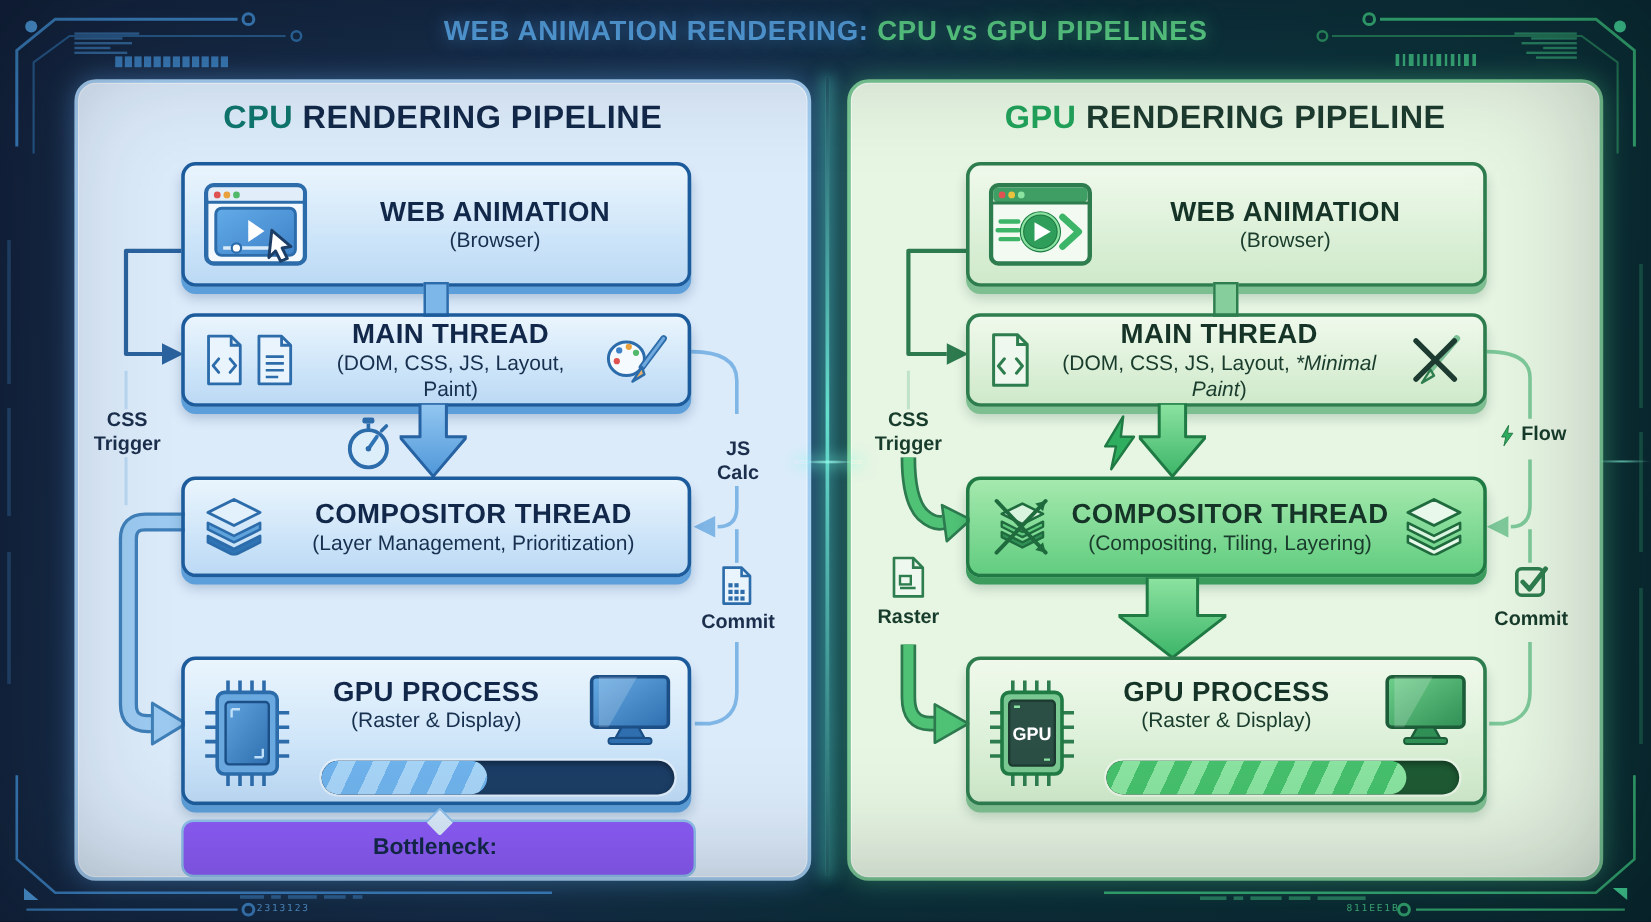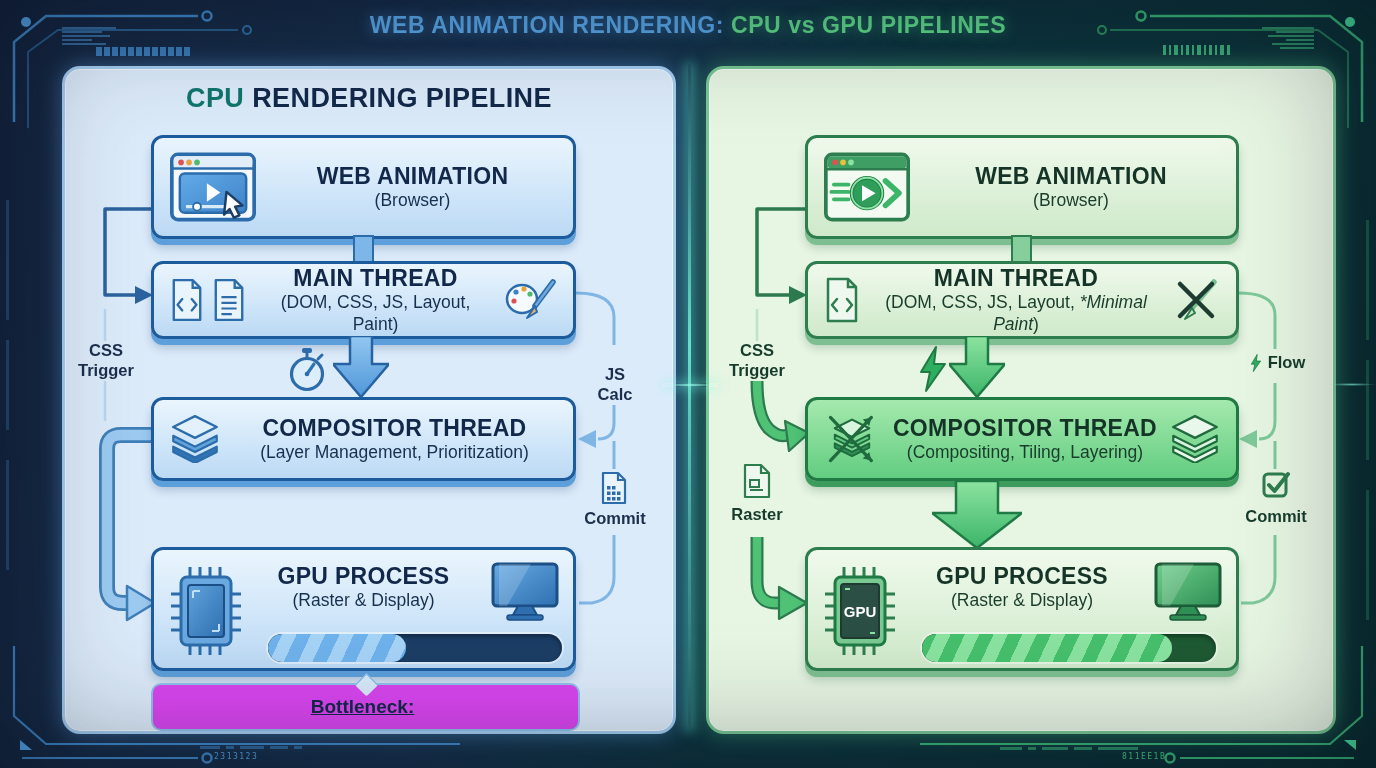--- a/index.html
+++ b/index.html
@@ -48,21 +48,21 @@
     box-shadow:inset 0 2px 5px rgba(0,0,0,.4),0 0 0 2px rgba(255,255,255,.45);overflow:hidden;}
   .prog-cpu{background:#1c3e66;}
   .prog-gpu{background:#1e5a33;}
   .prog-fill{height:100%;border-radius:14px;}
   .pf-cpu{background:repeating-linear-gradient(115deg,#6fb3ec 0 13px,#a6d4f6 13px 26px);}
   .pf-gpu{background:repeating-linear-gradient(115deg,#46c06c 0 13px,#8ae3a0 13px 26px);}
 
   .caption{position:absolute;border-radius:10px;display:flex;align-items:center;justify-content:center;
     font-size:19px;z-index:2;}
   .caption b{font-weight:800;margin-right:6px;}
-  .caption-cpu{background:#d946ef;border:2px solid #8fc0ec;color:#13294a;text-decoration:underline;}
+  .caption-cpu{background:#8b5cf6;border:2px solid #8fc0ec;color:#13294a;}
   .caption-gpu{background:#e2f4dd;border:2px solid #82c89a;color:#173527;}
   .cap-pointer{position:absolute;top:-9px;left:50%;margin-left:-8px;width:15px;height:15px;transform:rotate(45deg);border-radius:2px;}
   .cp-cpu{background:#d8eafb;border-top:2px solid #8fc0ec;border-left:2px solid #8fc0ec;}
   .cp-gpu{background:#e2f4dd;border-top:2px solid #82c89a;border-left:2px solid #82c89a;}
 
   .side-label{position:absolute;text-align:center;font-size:16.5px;font-weight:700;line-height:1.2;z-index:3;}
   .sl-cpu{color:#1b2f4d;background:#dcebfa;}
   .sl-gpu{color:#173c2b;background:#e7f5e3;}
   .flow-label{display:flex;align-items:center;gap:5px;justify-content:center;}
 
@@ -345,20 +345,23 @@
           <rect x="17" y="20.5" width="3.5" height="3.5"></rect>
         <rect x="7" y="26" width="3.5" height="3.5"></rect>
           <rect x="12" y="26" width="3.5" height="3.5"></rect>
           <rect x="17" y="26" width="3.5" height="3.5"></rect>
       </g>
     </svg>
     <div class="side-label sl-cpu" style="left:512px;top:440px;width:76px">Commit</div>
   </div>
 
   <div class="panel panel-gpu">
+    <div class="abs panel-heading">
+      <span class="ph-gpu-accent">GPU</span><span class="ph-gpu-rest"> RENDERING PIPELINE</span>
+    </div>
 
     <svg class="abs flow" width="624" height="662" viewBox="0 0 624 662">
       <path d="M96 140 H48 V226 H80" stroke="#2c7a4e" stroke-width="3.5" fill="none" stroke-linejoin="round"></path>
       <polygon points="80,217 80,235 98,226" fill="#2c7a4e"></polygon>
       <line x1="48" y1="240" x2="48" y2="300" stroke="#bfe3c8" stroke-width="2.5"></line>
       <path d="M48 312 Q48 348 60 360 Q70 369 78 366" stroke="#2c7a4e" stroke-width="13" fill="none"></path>
       <path d="M48 312 Q48 348 60 360 Q70 369 78 366" stroke="#4fc276" stroke-width="8.5" fill="none"></path>
       <polygon points="76,352 80,382 100,364" fill="#4fc276" stroke="#2c7a4e" stroke-width="2.2" stroke-linejoin="round"></polygon>
       <path d="M48 468 V512 Q48 534 66 534 H70" stroke="#2c7a4e" stroke-width="13" fill="none"></path>
       <path d="M48 468 V512 Q48 534 66 534 H70" stroke="#4fc276" stroke-width="8.5" fill="none"></path>

